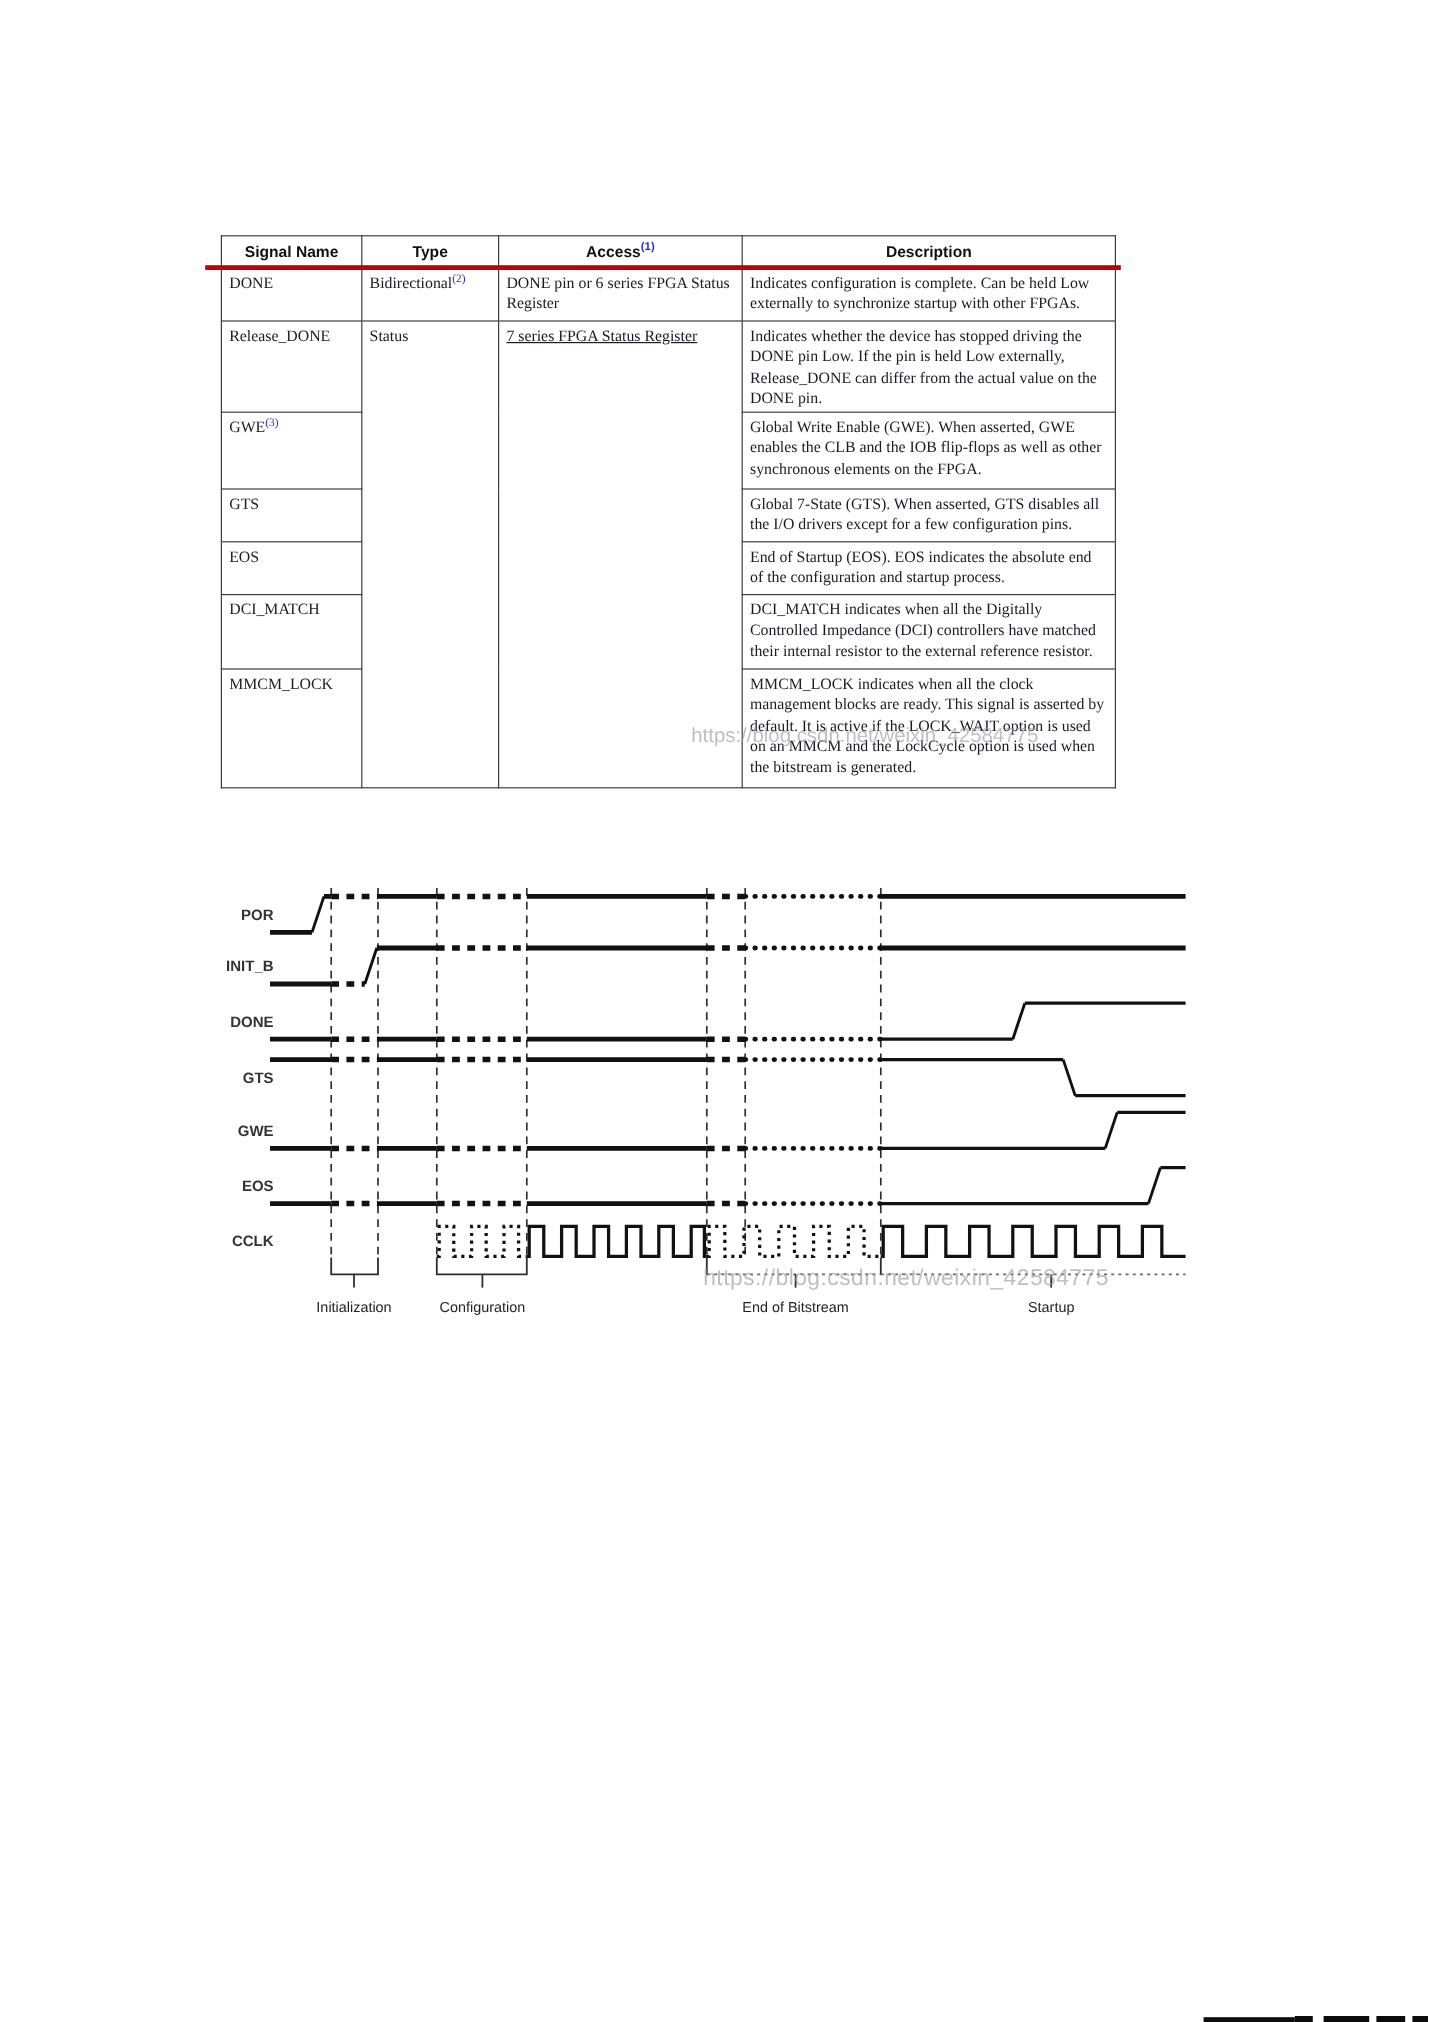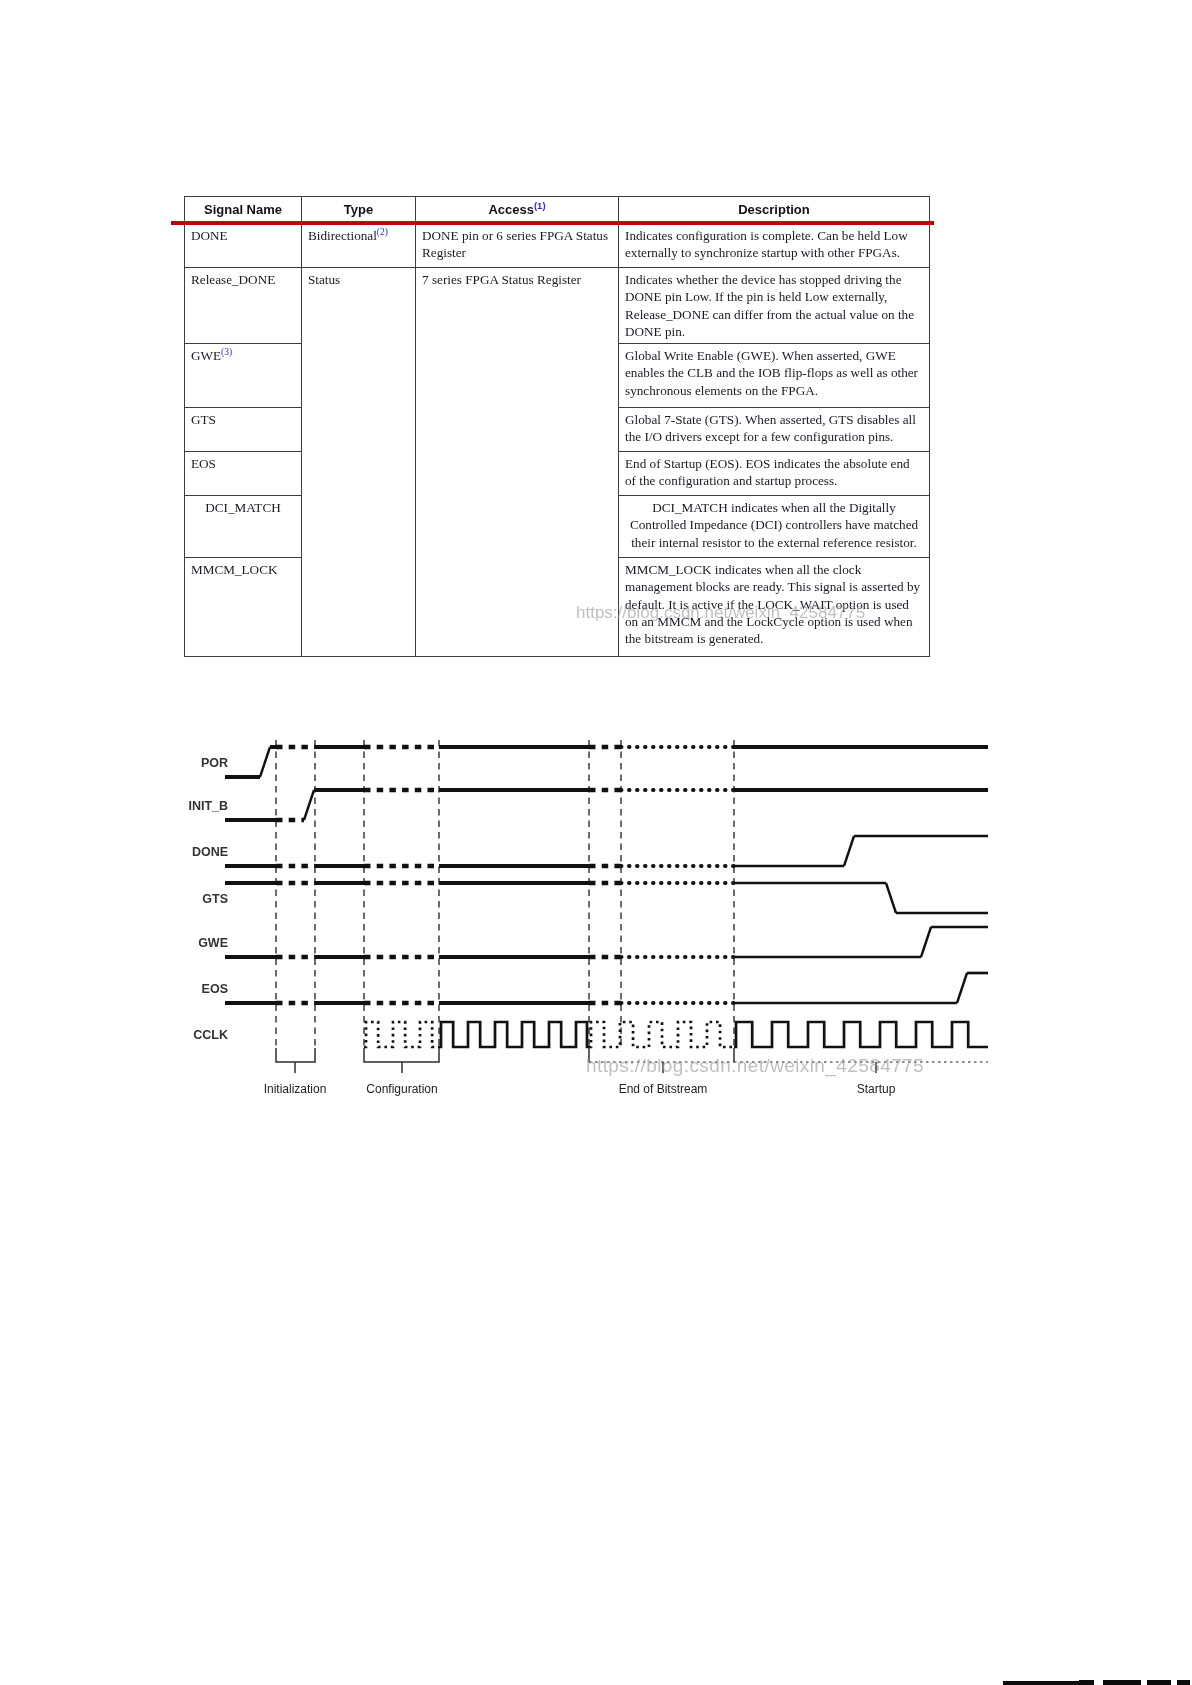--- a/index.html
+++ b/index.html
@@ -8,24 +8,24 @@
 
   
   .tablewrap{position:absolute;left:184px;top:196px;}
   table.sigtable{border-collapse:collapse;table-layout:fixed;width:745px;padding-left:21px;}
   table.sigtable td,table.sigtable th{border:1.5px solid #3d3d3d;overflow:hidden;}
   table.sigtable th{font:700 13px/1.15 "Liberation Sans",sans-serif;color:#101018;height:22px;padding:2px 4px;text-align:center;background:#fff;}
   table.sigtable td{font:400 13.2px/1.32 "Liberation Serif",serif;color:#1a1a28;vertical-align:top;padding:3px 6px 2px 6px;}
   td.sig{white-space:nowrap;}
   td.typec{padding-left:6px;margin-top:28px;}
   td.mid{vertical-align:middle;text-align:left;}
-  td.midl{vertical-align:middle;padding-left:5px;white-space:nowrap;}
+  td.midl{vertical-align:middle;padding-left:5px;white-space:nowrap;text-decoration:underline;}
   sup.ref{color:#2b2bdb;font-size:9.5px;line-height:0;}
   tr.r1 td{height:38px;} tr.r2 td{height:68px;} tr.r3 td{height:58px;font-family:Liberation Serif, serif;} tr.r4 td{height:38px;}
-  tr.r5 td{height:38px;} tr.r6 td{height:56px;text-align:center;} tr.r7 td{height:93px;}
+  tr.r5 td{height:38px;} tr.r6 td{height:56px;} tr.r7 td{height:93px;}
   .redline{position:absolute;left:-13px;top:25px;width:763px;height:4px;background:#c2000b;}
 
   
   .wm{position:absolute;color:rgba(152,152,158,0.62);white-space:nowrap;pointer-events:none;font-family:Liberation Sans, sans-serif;}
   #wm1{left:576px;top:603px;font-size:17px;}
   #wm2{left:586px;top:1055px;font-size:19px;letter-spacing:.4px;}
 
   
   svg#wave{position:absolute;left:0;top:0;pointer-events:none;}
   .grid{stroke:#2e2e2e;stroke-width:1.4;stroke-dasharray:6.5 5;}

